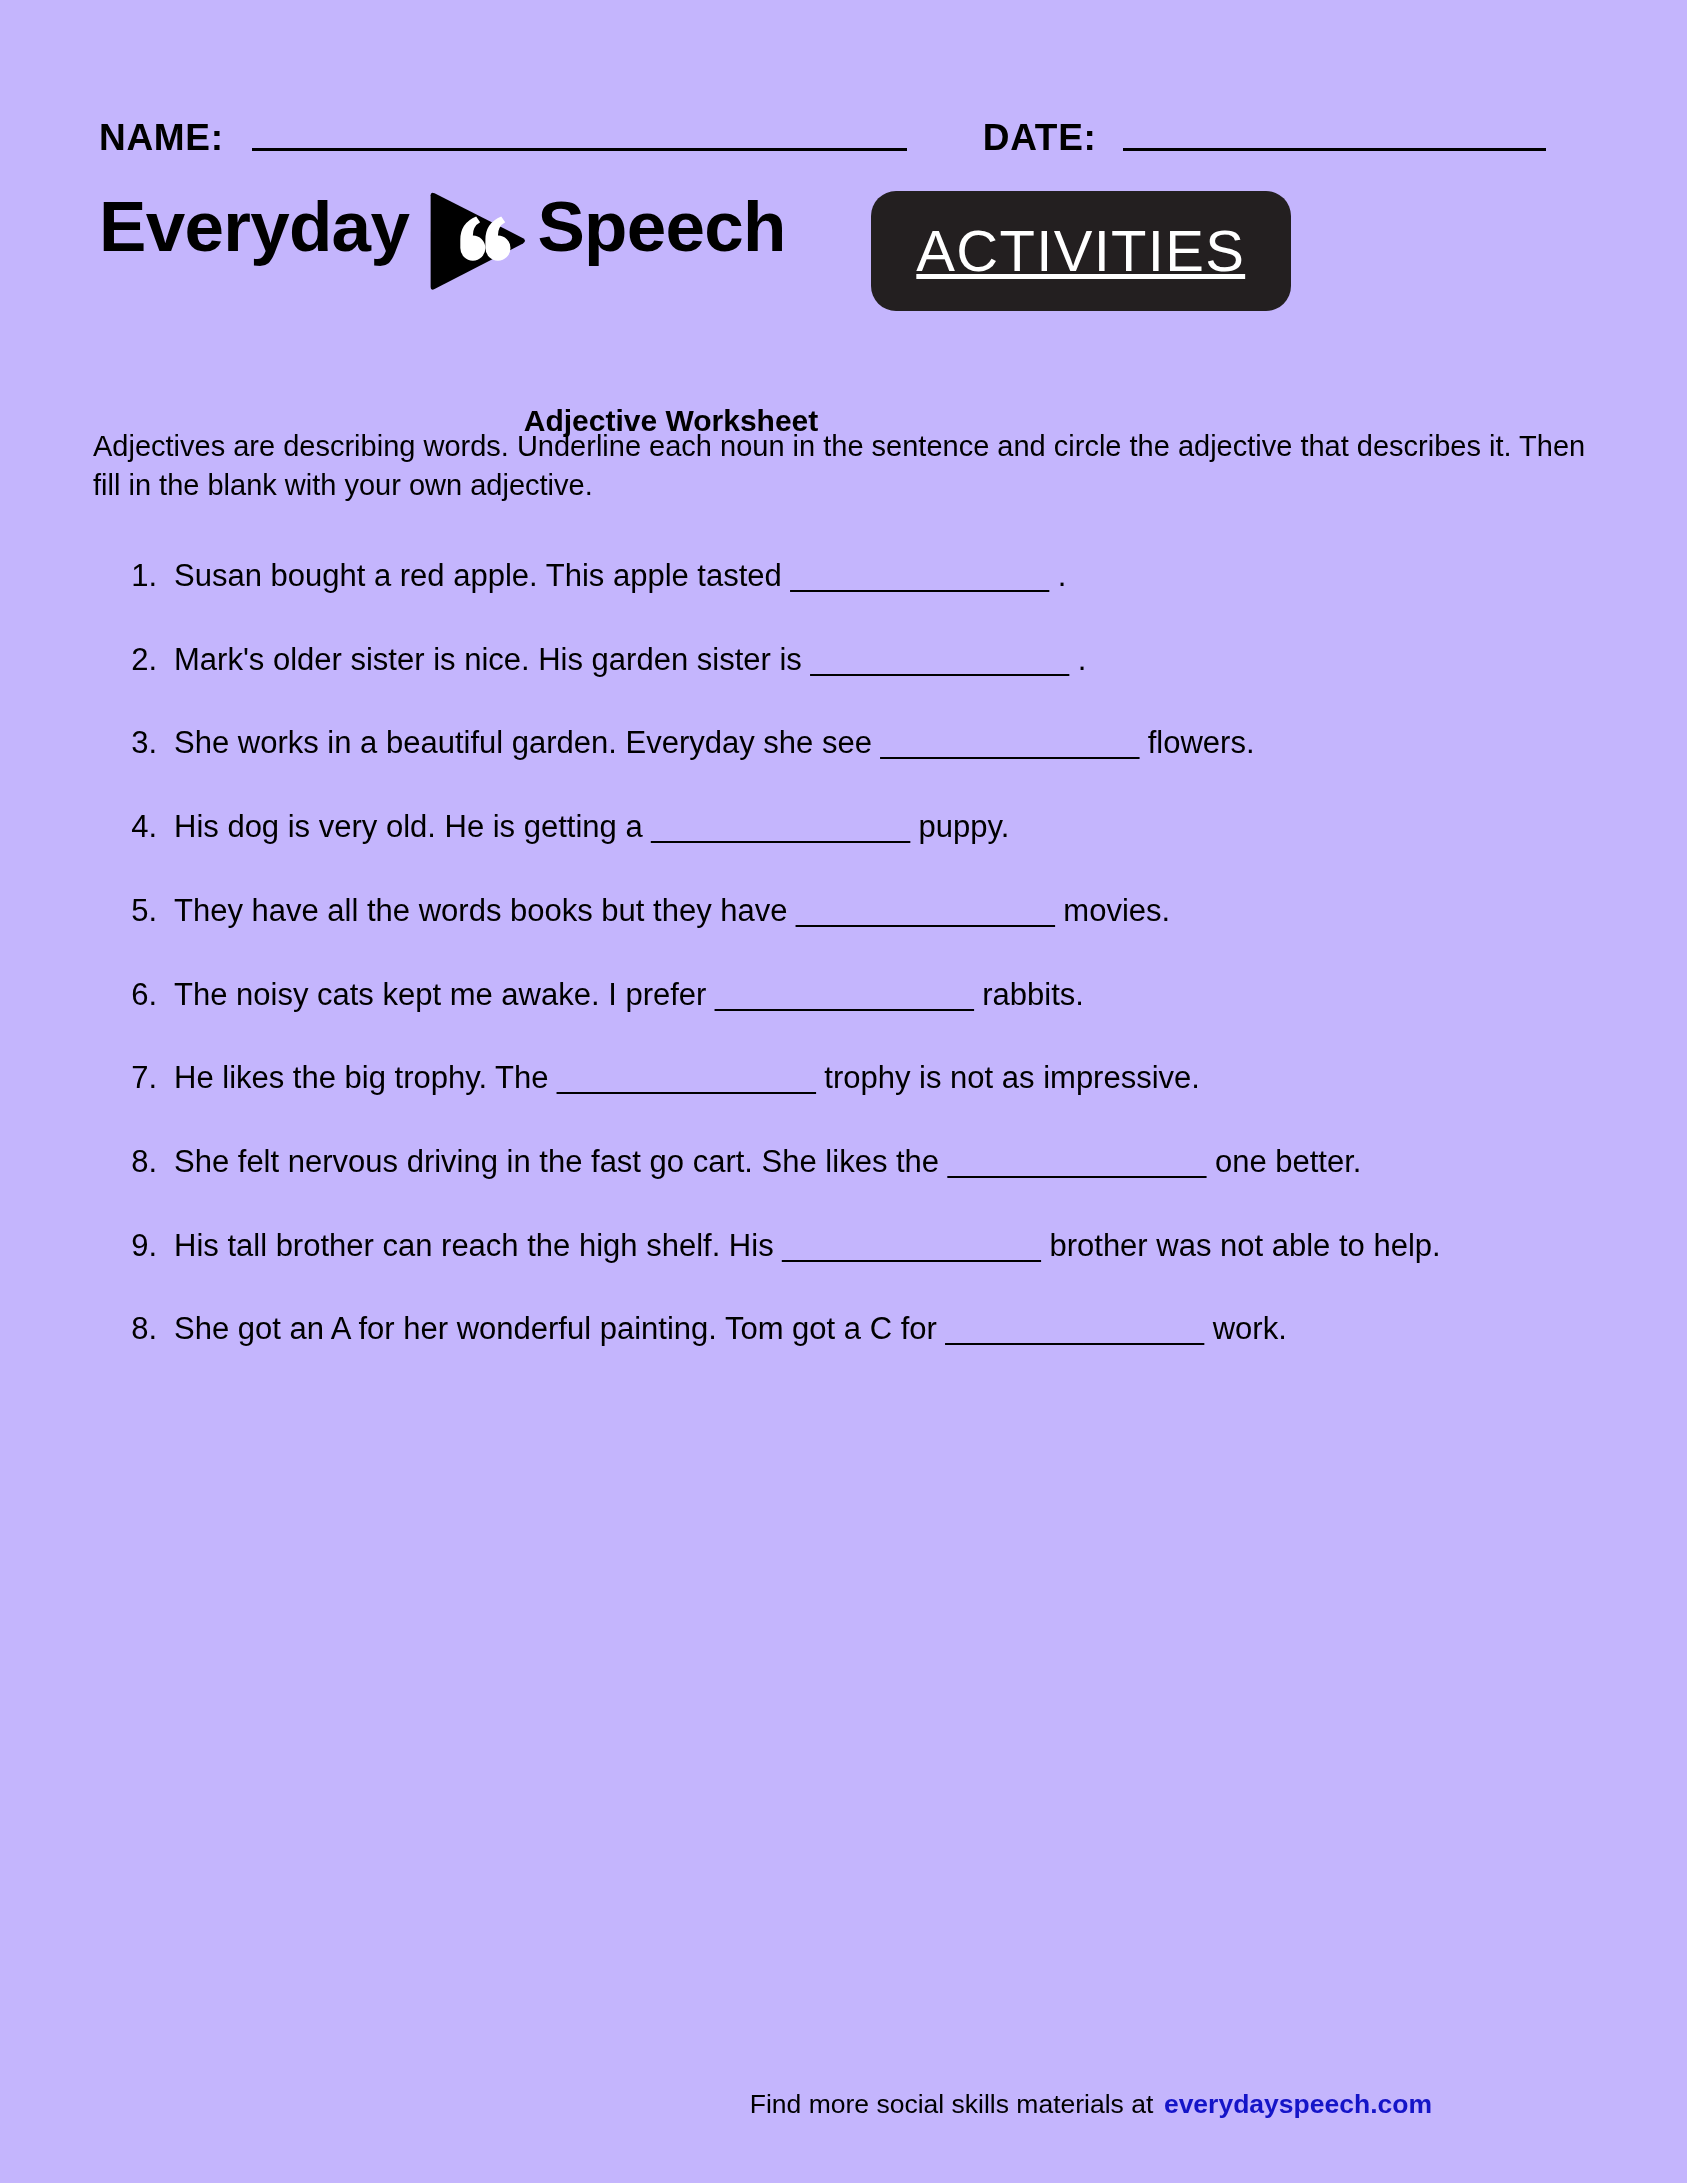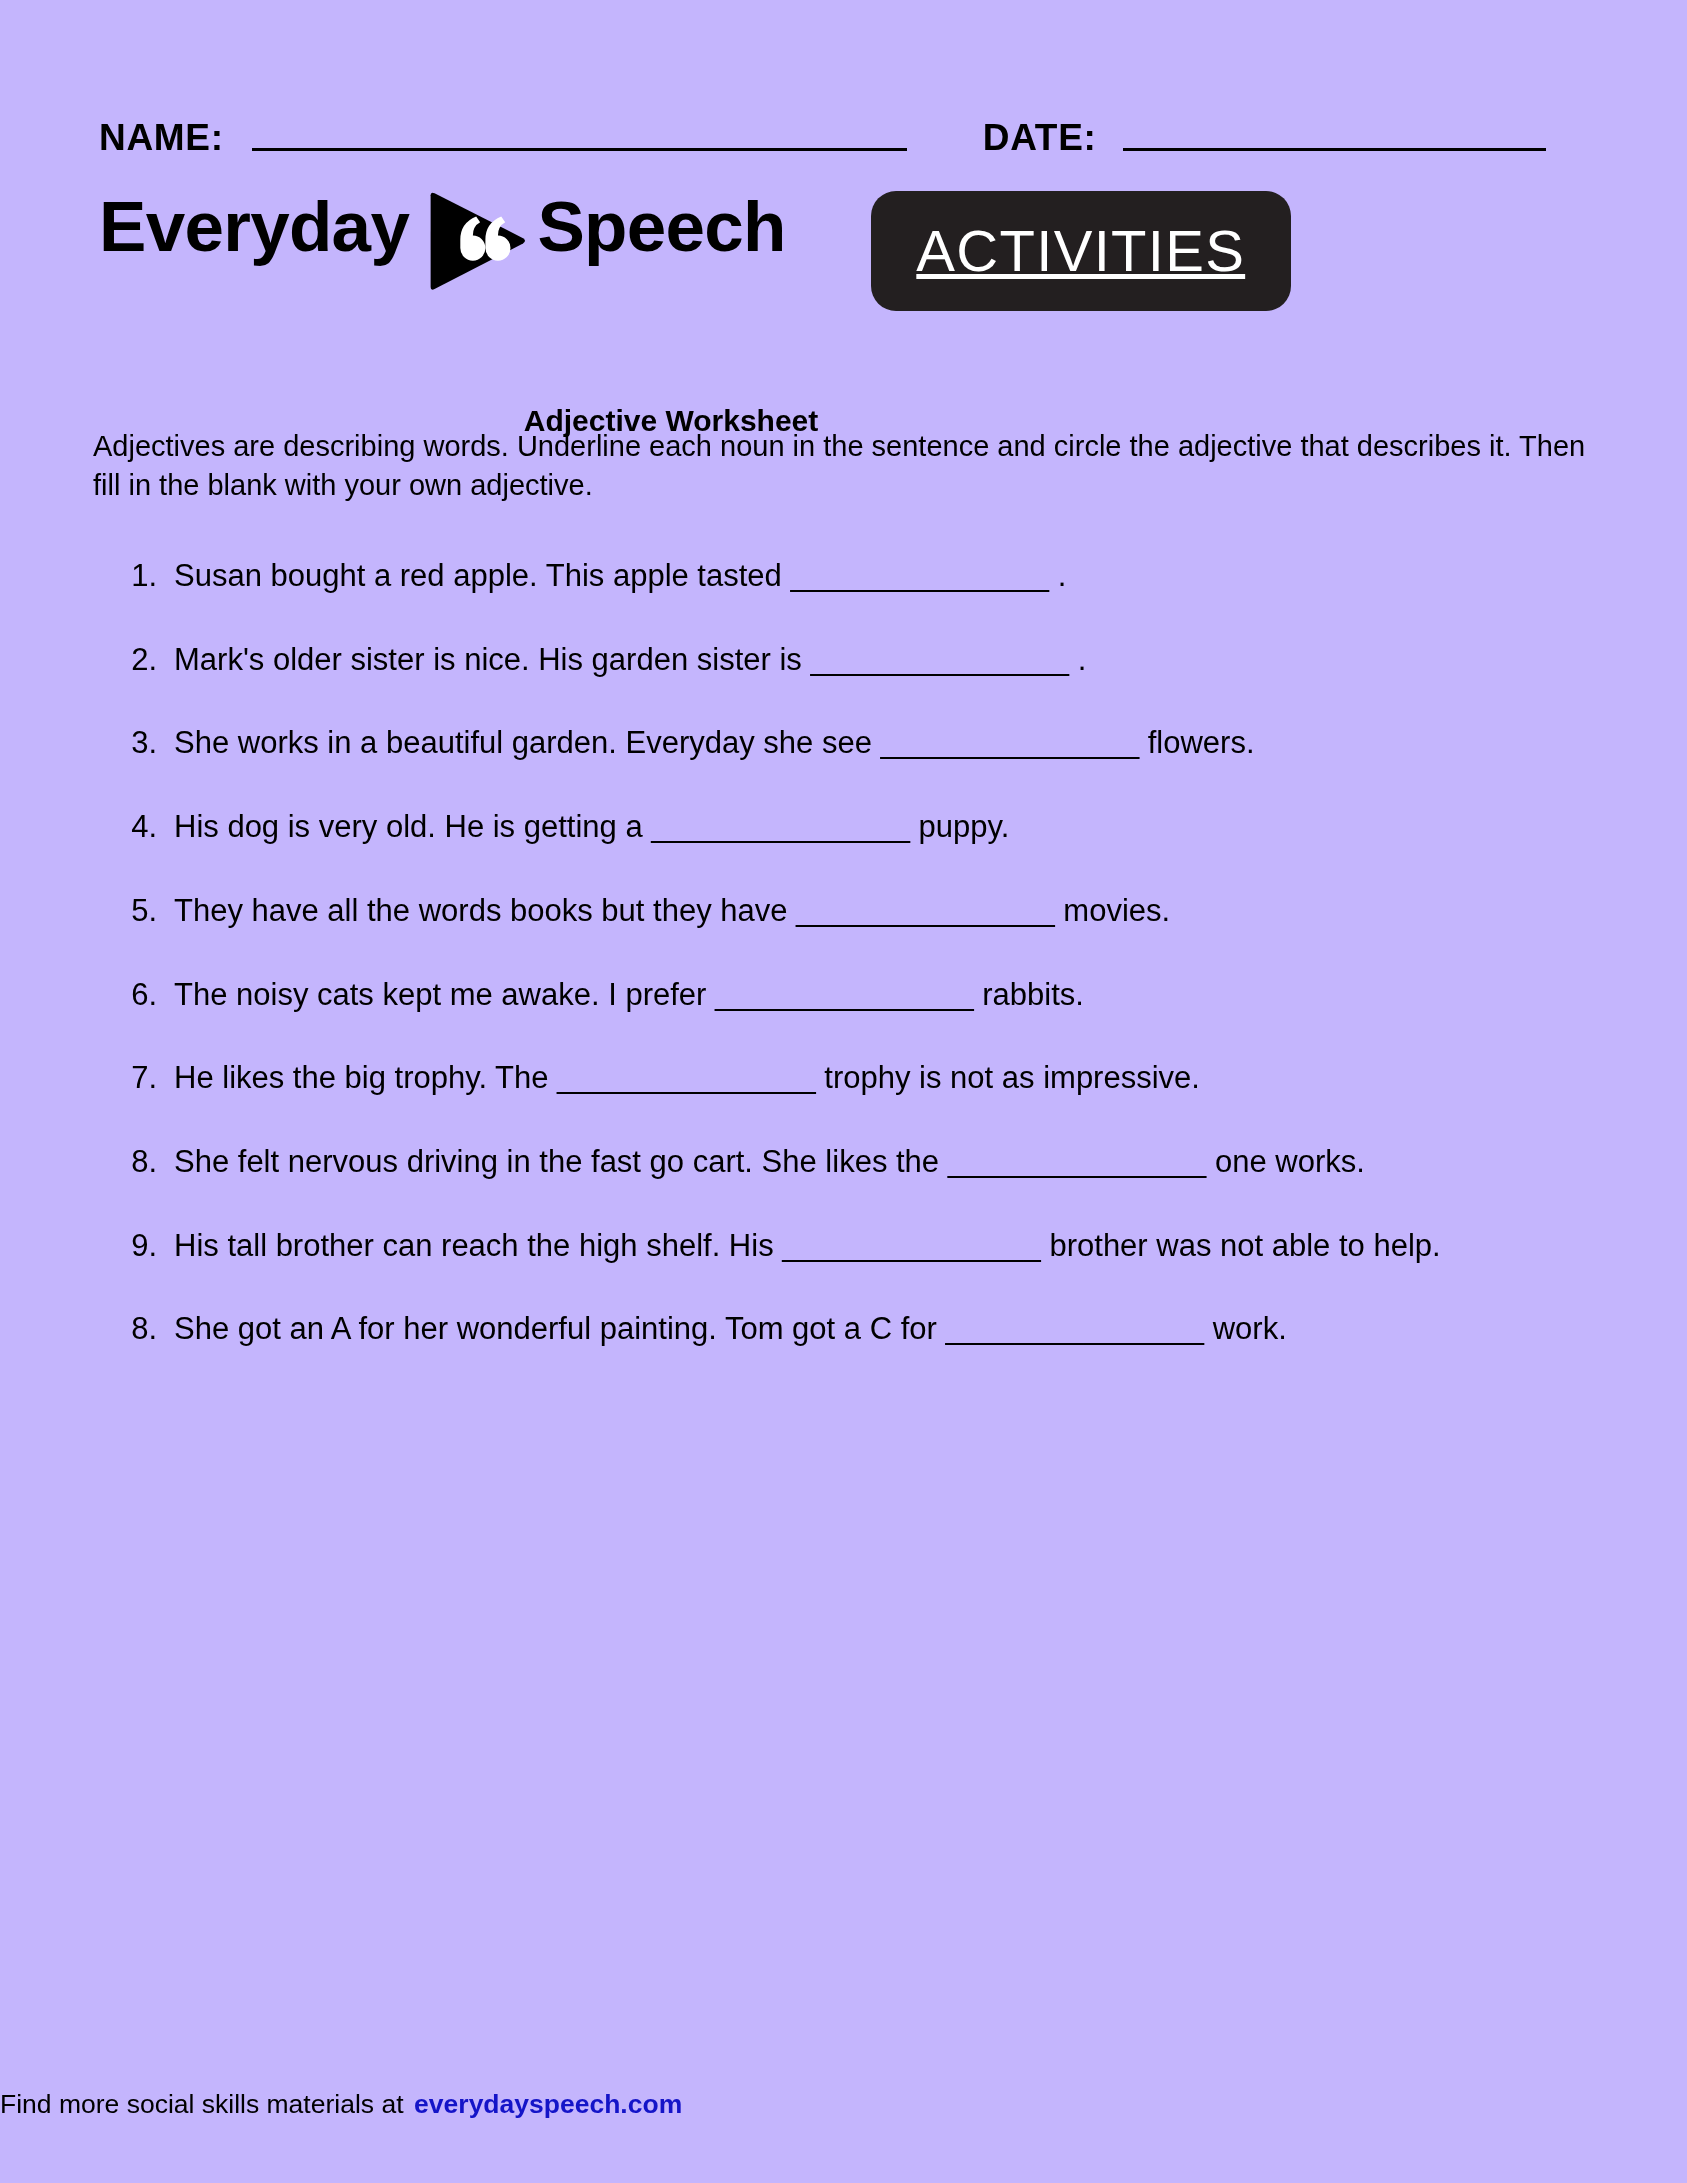--- a/index.html
+++ b/index.html
@@ -148,21 +148,21 @@
     flex: 1 1 auto;
     white-space: pre-wrap;
   }
 
   
   .footer {
     position: absolute;
     left: 0;
     top: 2091px;
     width: 1432px;
-    text-align: left;
+    text-align: right;
     font-size: 26.5px;
     line-height: 1;
   }
   .footer .f-text { color: #000000; }
   .footer .f-link {
     color: #1414c8;
     font-weight: 700;
     margin-left: 10.6px;
   }
 </style>
@@ -233,21 +233,21 @@
       <div class="q-text">The noisy cats kept me awake. I prefer _______________ rabbits.</div>
     </div>
 
     <div class="q-item">
       <div class="q-num">7.</div>
       <div class="q-text">He likes the big trophy. The _______________ trophy is not as impressive.</div>
     </div>
 
     <div class="q-item">
       <div class="q-num">8.</div>
-      <div class="q-text">She felt nervous driving in the fast go cart. She likes the _______________ one works.</div>
+      <div class="q-text">She felt nervous driving in the fast go cart. She likes the _______________ one better.</div>
     </div>
 
     <div class="q-item">
       <div class="q-num">9.</div>
       <div class="q-text">His tall brother can reach the high shelf. His _______________ brother was not able to help.</div>
     </div>
 
     <div class="q-item">
       <div class="q-num">8.</div>
       <div class="q-text">She got an A for her wonderful painting. Tom got a C for _______________ work.</div>

